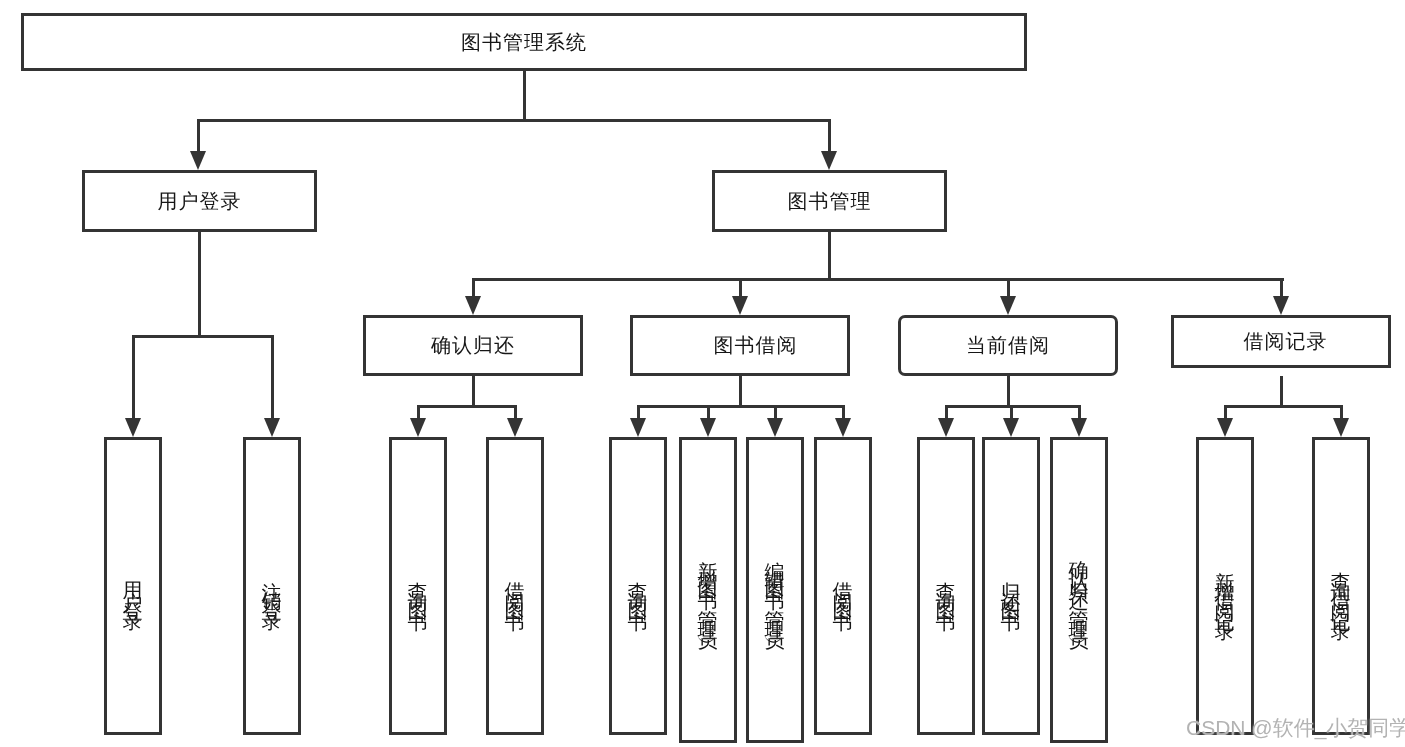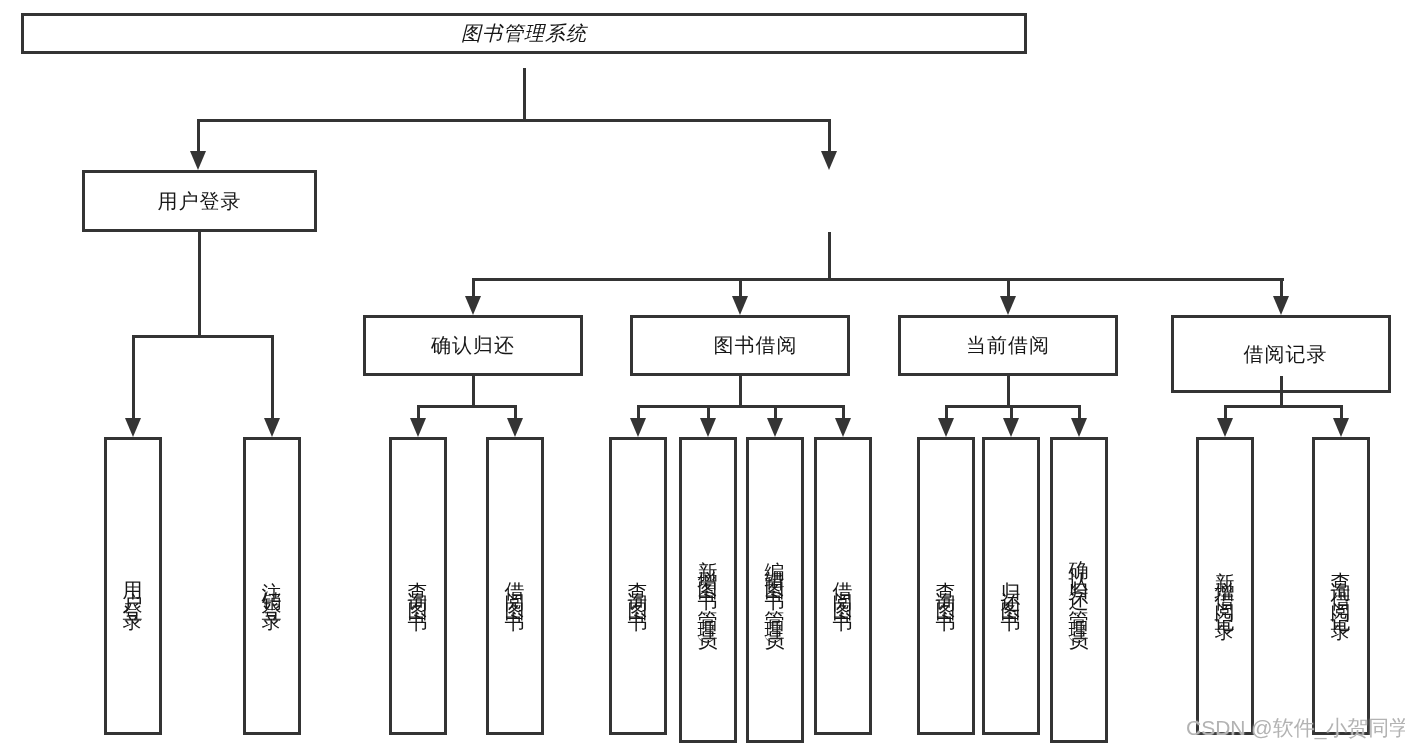--- a/index.html
+++ b/index.html
@@ -62,33 +62,36 @@
     text-shadow:0 0 2px #ffffff;
     white-space:nowrap;
     z-index:5;
   }
 </style>
 </head>
 <body>
 
 <div class="stage">
 
-  <div class="node" style="left:21px;top:13px;width:1006px;height:41px;font-style:italic;">
+  <div class="node" style="left:21px;top:13px;width:1006px;height:58px;">
     <span>图书管理系统</span>
   </div>
 
   <div class="vl" style="left:523px;top:68px;height:51px;"></div>
   <div class="hl" style="left:197px;top:119px;width:634px;"></div>
   <div class="vl" style="left:197px;top:119px;height:33px;"></div>
   <div class="arr" style="left:190px;top:151px;"></div>
   <div class="vl" style="left:828px;top:119px;height:33px;"></div>
   <div class="arr" style="left:821px;top:151px;"></div>
 
   <div class="node" style="left:82px;top:170px;width:235px;height:62px;">
     <span>用户登录</span>
+  </div>
+  <div class="node" style="left:712px;top:170px;width:235px;height:62px;">
+    <span>图书管理</span>
   </div>
 
   <div class="vl" style="left:198px;top:232px;height:103px;"></div>
   <div class="hl" style="left:132px;top:335px;width:142px;"></div>
   <div class="vl" style="left:132px;top:335px;height:85px;"></div>
   <div class="arr" style="left:125px;top:418px;"></div>
   <div class="vl" style="left:271px;top:335px;height:85px;"></div>
   <div class="arr" style="left:264px;top:418px;"></div>
 
   <div class="vl" style="left:828px;top:232px;height:46px;"></div>
@@ -101,24 +104,24 @@
   <div class="arr" style="left:1000px;top:296px;"></div>
   <div class="vl" style="left:1280px;top:278px;height:20px;"></div>
   <div class="arr" style="left:1273px;top:296px;"></div>
 
   <div class="node" style="left:363px;top:315px;width:220px;height:61px;">
     <span>确认归还</span>
   </div>
   <div class="node" style="left:630px;top:315px;width:220px;height:61px;padding-left:31px;">
     <span>图书借阅</span>
   </div>
-  <div class="node" style="left:898px;top:315px;width:220px;height:61px;">
+  <div class="node" style="left:898px;top:315px;width:220px;height:61px;border-radius:7px;">
     <span>当前借阅</span>
   </div>
-  <div class="node" style="left:1171px;top:315px;width:220px;height:78px;padding-left:9px;">
+  <div class="node" style="left:1171px;top:315px;width:220px;height:53px;padding-left:9px;">
     <span>借阅记录</span>
   </div>
 
   <div class="vl" style="left:472px;top:376px;height:29px;"></div>
   <div class="hl" style="left:417px;top:405px;width:100px;"></div>
   <div class="vl" style="left:417px;top:405px;height:15px;"></div>
   <div class="arr" style="left:410px;top:418px;"></div>
   <div class="vl" style="left:514px;top:405px;height:15px;"></div>
   <div class="arr" style="left:507px;top:418px;"></div>
 

